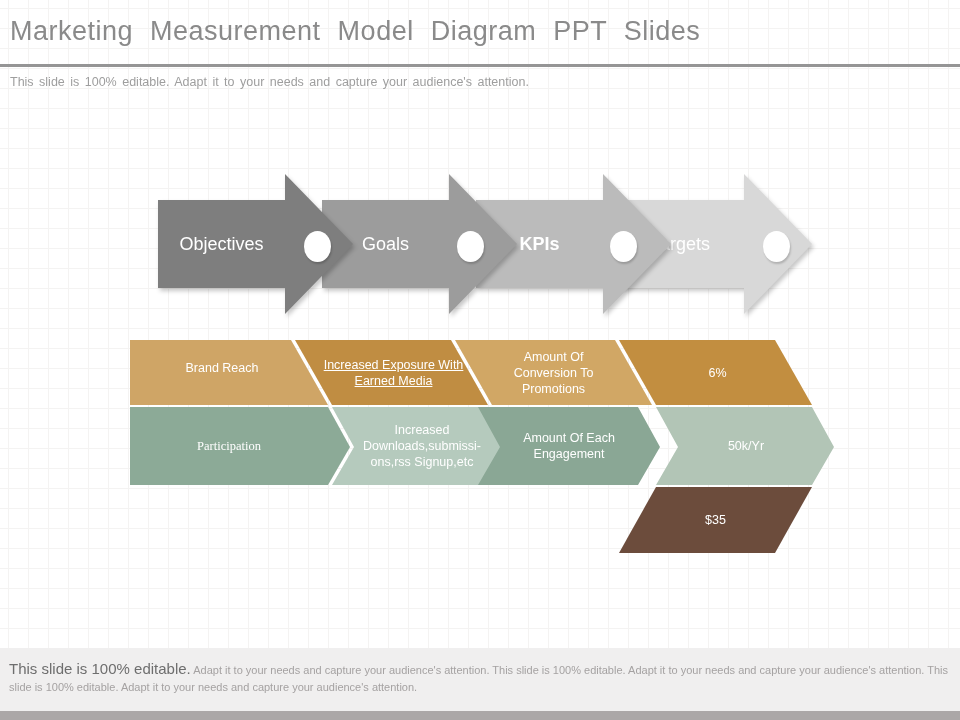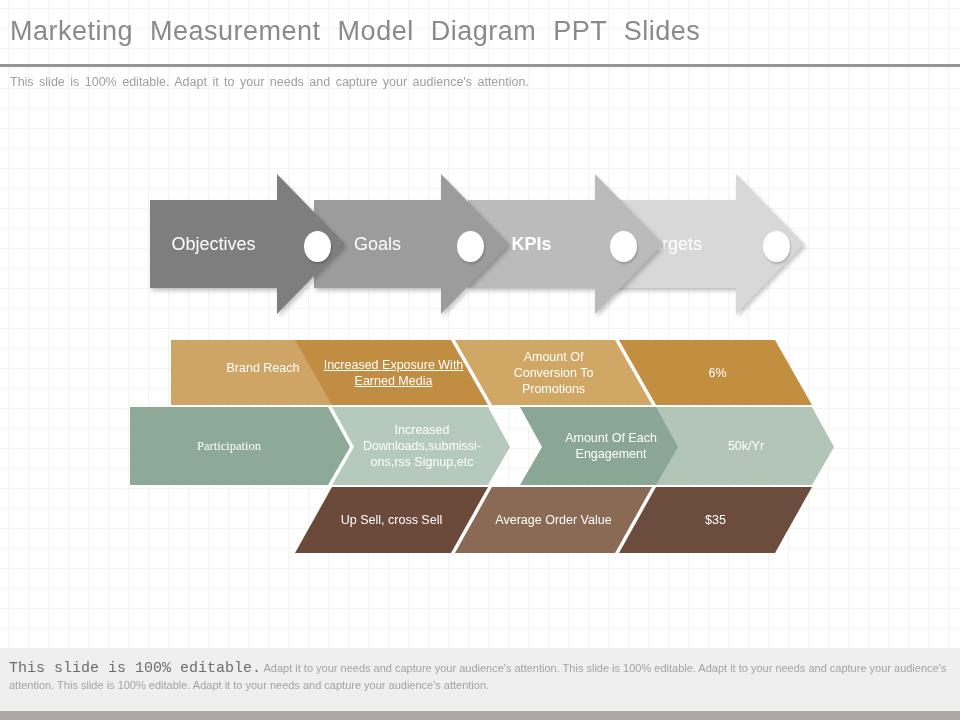--- a/index.html
+++ b/index.html
@@ -25,21 +25,21 @@
   .subtitle{
     position:absolute; left:10px; top:75px; width:940px;
     font-size:12.5px; color:#9e9e9e; word-spacing:2px;
   }
   
   .arrow-wrap{ position:absolute; top:174px; width:195px; height:140px;
     filter:drop-shadow(2px 3px 2px rgba(0,0,0,0.22)); }
   .arrow{
     width:195px; height:140px;
     clip-path:polygon(0 26px,127px 26px,127px 0,195px 70px,127px 140px,127px 114px,0 114px);
-    display:flex; align-items:center;
+    display:flex; align-items:center;margin-left:8px;
   }
   .arrow-label{
     width:127px; text-align:center; color:#ffffff; font-size:18px;
   }
   .arrow-1{left:150px; z-index:4;}
   .arrow-2{left:314px; z-index:3;}
   .arrow-3{left:468px; z-index:2;font-weight:bold;}
   .arrow-4{left:609px; z-index:1;}
   .node-circle{
     position:absolute; top:231px; width:27px; height:31px; border-radius:50%;
@@ -47,43 +47,43 @@
   }
   .circle-1{left:304px;} .circle-2{left:457px;} .circle-3{left:610px;} .circle-4{left:763px;}
   
   .cell{
     position:absolute; display:flex; align-items:center; justify-content:center;
     color:#ffffff; font-size:12.5px; text-align:center; line-height:1.28;
     box-sizing:border-box;
   }
   
   .r1{top:340px; height:65px;}
-  .r1c1{left:130px; width:200px; clip-path:polygon(0 0,161px 0,198px 65px,0 65px); padding:0 30px 9px 14px;margin-left:41px;}
+  .r1c1{left:130px; width:200px; clip-path:polygon(0 0,161px 0,198px 65px,0 65px); padding:0 30px 9px 14px;}
   .r1c2{left:293px; width:197px; clip-path:polygon(2px 0,158px 0,195px 65px,39px 65px); padding:0 26px 0 30px;}
   .r1c3{left:453px; width:201px; clip-path:polygon(2px 0,162px 0,199px 65px,39px 65px); padding:0 42px;}
   .r1c4{left:617px; width:197px; clip-path:polygon(2px 0,158px 0,195px 65px,39px 65px); padding:0 26px 0 30px;}
   
   .r2{top:407px; height:78px;}
   .r2c1{left:130px; width:224px; clip-path:polygon(0 0,198px 0,220px 40px,198px 78px,0 78px); padding:0 40px 0 14px;font-family:Liberation Serif, serif;}
   .r2c2{left:330px; width:184px; clip-path:polygon(2px 0,158px 0,180px 40px,158px 78px,2px 78px,24px 40px); padding:0 26px;}
-  .r2c3{left:518px; width:186px; clip-path:polygon(2px 0,162px 0,184px 40px,162px 78px,2px 78px,24px 40px); padding:0 26px;}
+  .r2c3{left:476px; width:186px; clip-path:polygon(2px 0,162px 0,184px 40px,162px 78px,2px 78px,24px 40px); padding:0 26px;}
   .r2c4{left:654px; width:184px; clip-path:polygon(2px 0,158px 0,180px 40px,158px 78px,2px 78px,24px 40px); padding:0 26px;}
   
   .r3{top:487px; height:66px;}
   .r3c1{left:130px; width:202px; clip-path:polygon(0 0,198px 0,161px 66px,0 66px); padding:0 30px 0 14px;}
   .r3c2{left:293px; width:197px; clip-path:polygon(39px 0,195px 0,158px 66px,2px 66px); padding:0 30px;}
   .r3c3{left:453px; width:201px; clip-path:polygon(39px 0,199px 0,162px 66px,2px 66px); padding:0 36px;}
   .r3c4{left:617px; width:197px; clip-path:polygon(39px 0,195px 0,158px 66px,2px 66px); padding:0 30px;}
   
   .footer-band{
     position:absolute; left:0; top:648px; width:960px; height:63px;
     background:#f0efef; box-sizing:border-box; padding:12px 12px 0 9px;
   }
   .footer-text{ margin:0; line-height:17px; color:#a5a2a2; font-size:11px; }
-  .footer-lead{ font-size:15px; color:#6e6e6e;font-family:Liberation Mono, monospace; }
+  .footer-lead{ font-size:15px; color:#6e6e6e; }
   .bottom-bar{
     position:absolute; left:0; top:711px; width:960px; height:9px; background:#aba7a7;
   }
 </style>
 </head>
 <body>
 
 <div class="slide">
 
   <div class="title">Marketing Measurement Model Diagram PPT Slides</div>
@@ -118,22 +118,20 @@
   <div class="cell r1 r1c1" style="background-color: rgb(207, 165, 102);">Brand Reach</div>
   <div class="cell r1 r1c2" style="background-color: rgb(192, 141, 66); text-decoration: underline;">Increased Exposure With Earned Media</div>
   <div class="cell r1 r1c3" style="background-color: rgb(209, 167, 101);">Amount Of Conversion To Promotions</div>
   <div class="cell r1 r1c4" style="background-color: rgb(194, 142, 64);">6%</div>
 
   <div class="cell r2 r2c1" style="background-color: rgb(140, 170, 151);">Participation</div>
   <div class="cell r2 r2c2" style="background-color: rgb(181, 202, 189);">Increased Downloads,submissi-ons,rss Signup,etc</div>
   <div class="cell r2 r2c3" style="background-color: rgb(138, 167, 149);">Amount Of Each Engagement</div>
   <div class="cell r2 r2c4" style="background-color: rgb(178, 197, 182);">50k/Yr</div>
 
-  <div class="cell r3 r3c2" style="background-color: rgb(107, 74, 57);">Up Sell, cross Sell</div>
-  <div class="cell r3 r3c3" style="background-color: rgb(138, 105, 85);">Average Order Value</div>
   <div class="cell r3 r3c4" style="background-color: rgb(108, 76, 60);">$35</div>
 
   <div class="footer-band">
     <p class="footer-text"><span class="footer-lead">This slide is 100% editable.</span><span> Adapt it to your needs and capture your audience's attention. This slide is 100% editable. Adapt it to your needs and capture your audience's attention. This slide is 100% editable. Adapt it to your needs and capture your audience's attention.</span></p>
   </div>
   <div class="bottom-bar"></div>
 
 </div>
 
 </body></html>

